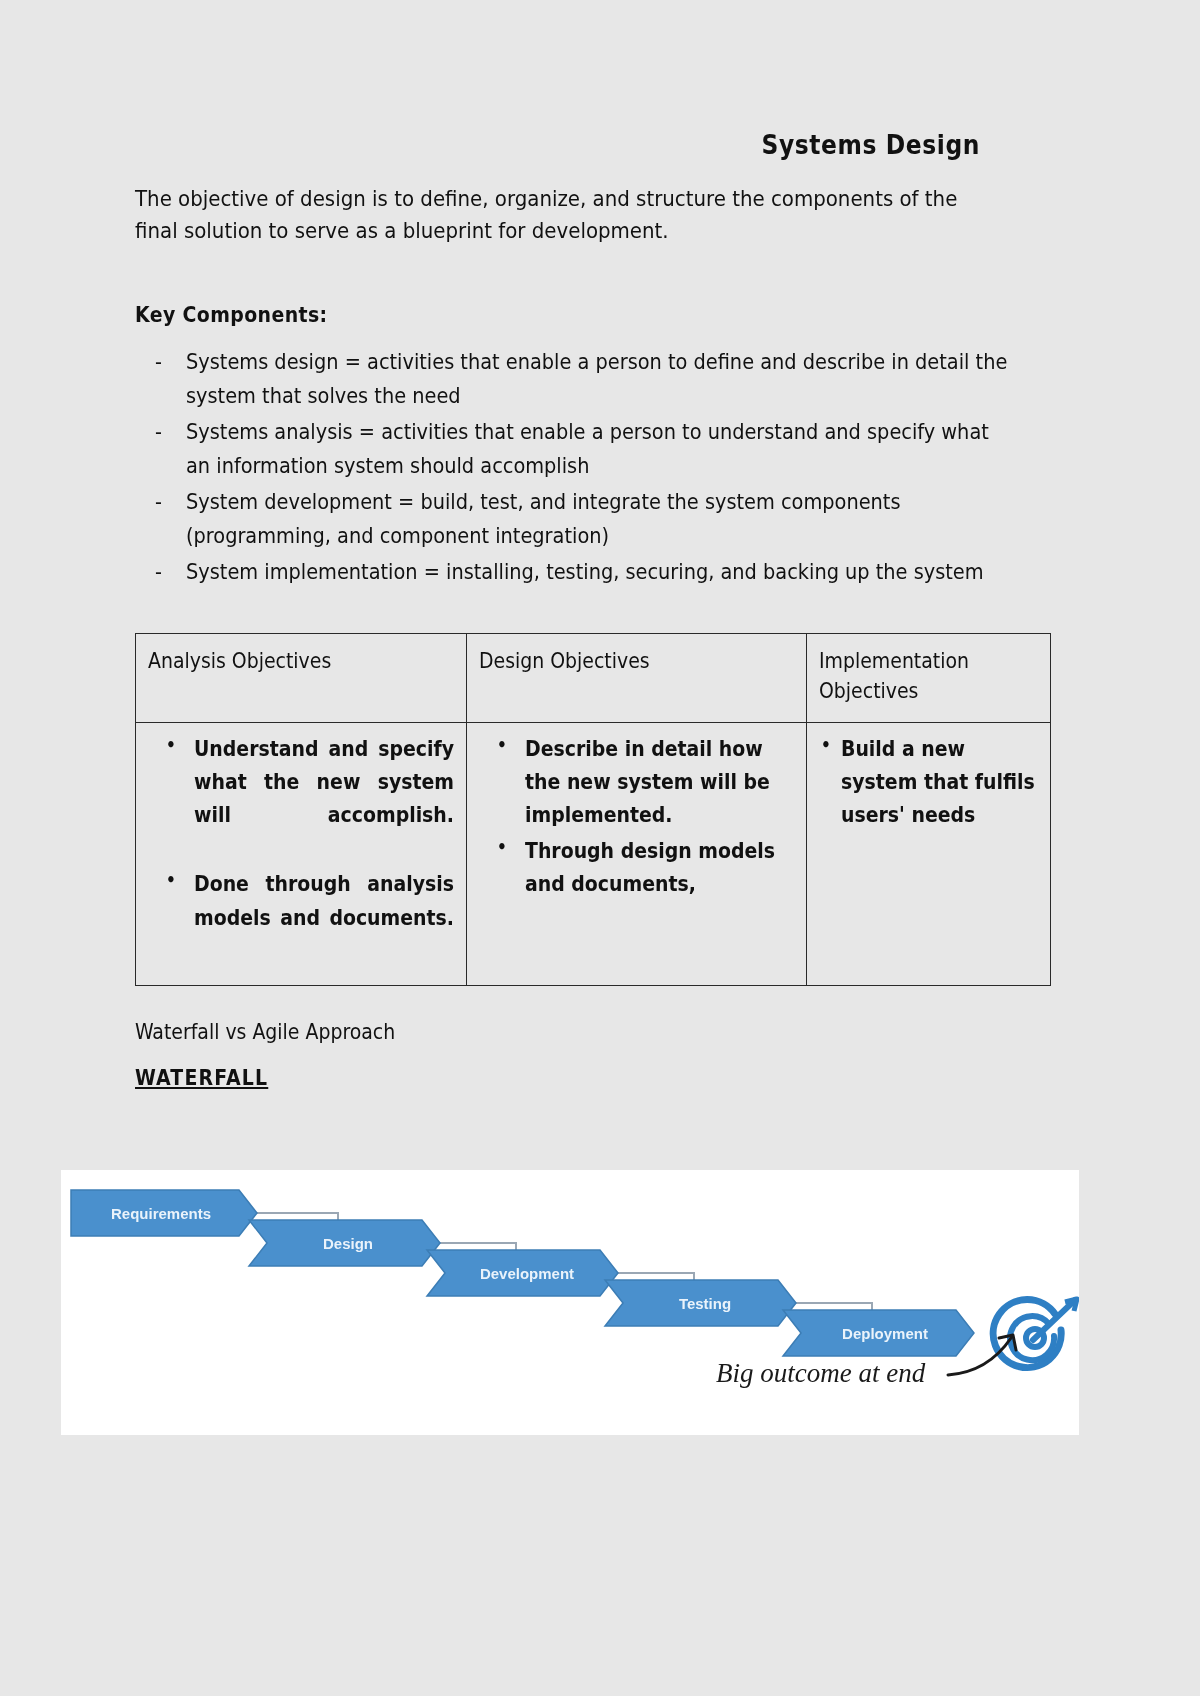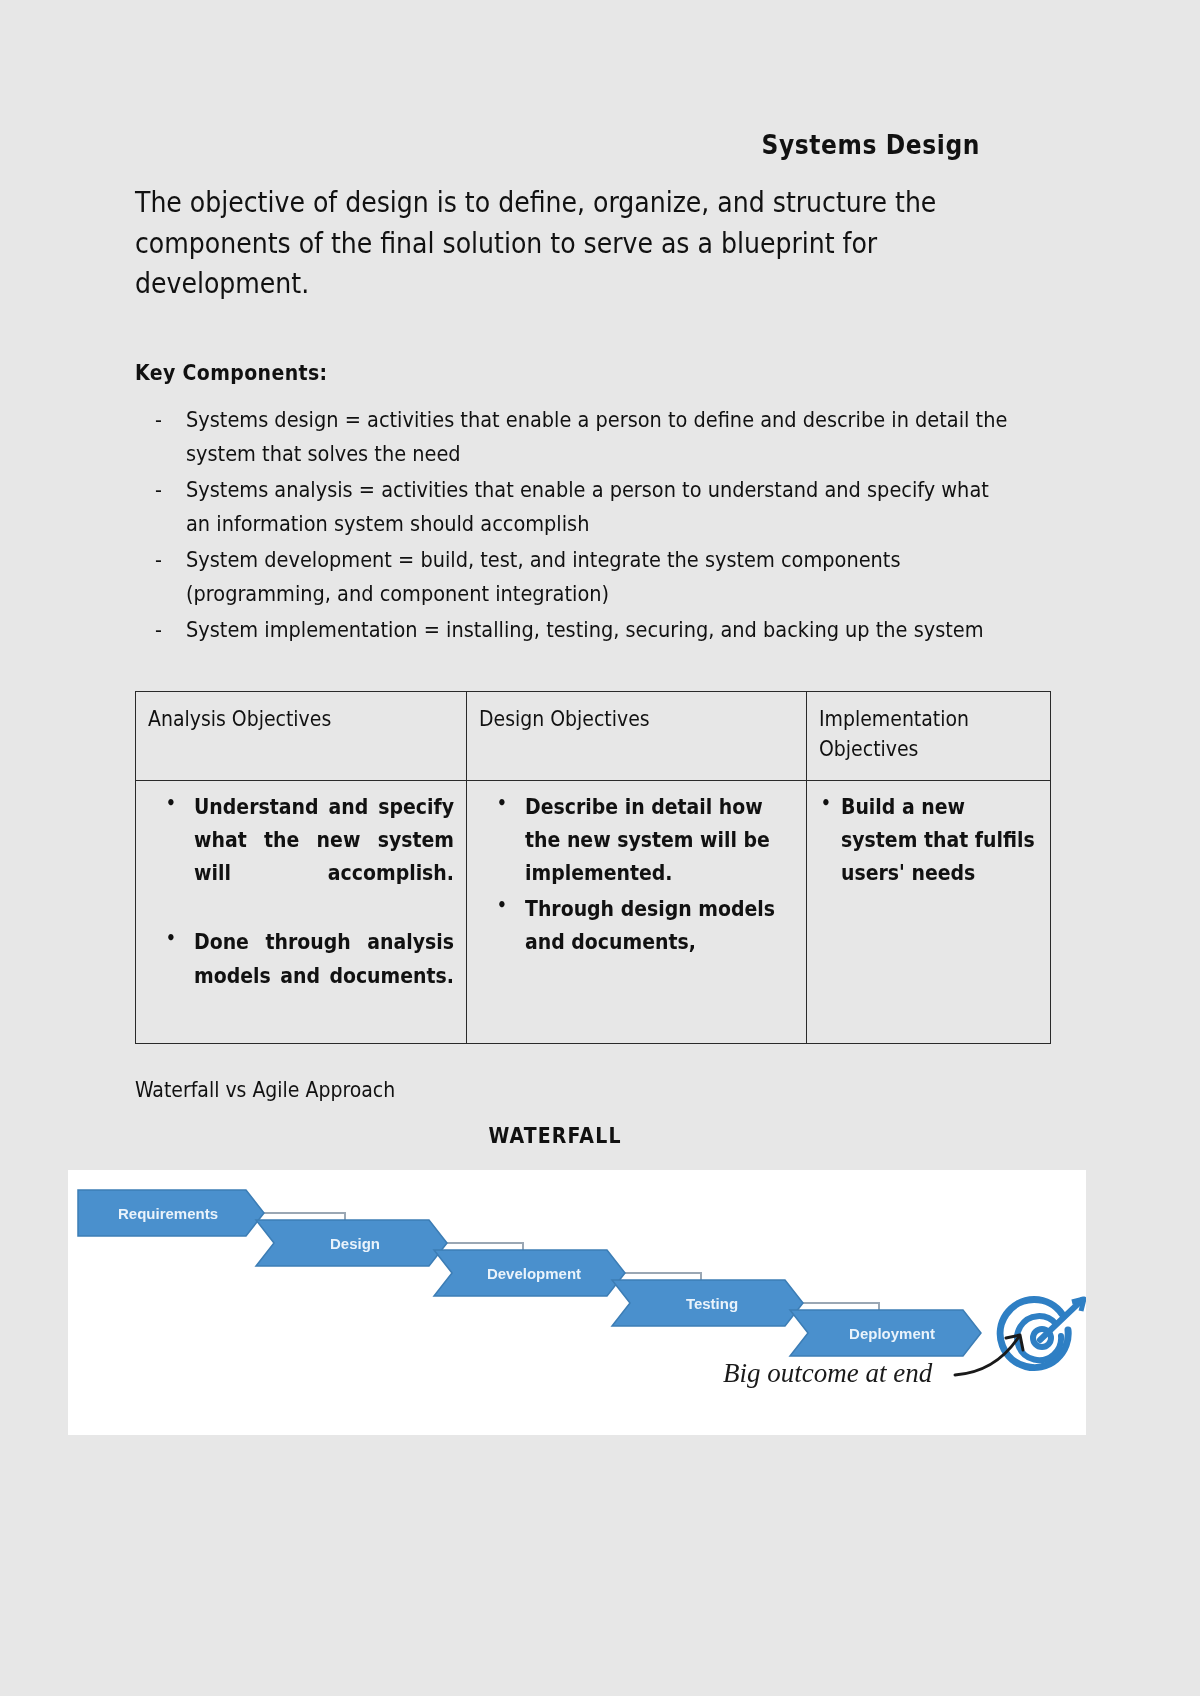--- a/index.html
+++ b/index.html
@@ -33,21 +33,21 @@
   
   .doc-title {
     font-size: 26px;
     font-weight: bold;
     letter-spacing: 0.6px;
     margin: 0 0 22px 0;
     line-height: 1.2;
     text-align: right;
   }
   .intro {
-    font-size: 28px;
+    font-size: 22px;
     line-height: 1.45;
     margin: 0 0 56px 0;
     width: 840px;
   }
   .section-heading {
     font-size: 21px;
     font-weight: bold;
     letter-spacing: 0.4px;
     margin: 0 0 18px 0;
   }
@@ -133,29 +133,29 @@
 
   
   .wf-caption {
     font-size: 21px;
     margin: 0 0 22px 0;
   }
   .wf-title {
     font-size: 21px;
     font-weight: bold;
     letter-spacing: 1.2px;
-    text-align: center;
     width: 840px;
     margin: 0 0 18px 0;
+    text-decoration: underline;
   }
 
   
   .wf-figure {
     position: absolute;
-    left: 68px;
+    left: 61px;
     top: 1170px;
     width: 1018px;
     height: 265px;
     background: #ffffff;
   }
   .wf-figure svg { display: block; }
 </style>
 </head>
 <body>
 

